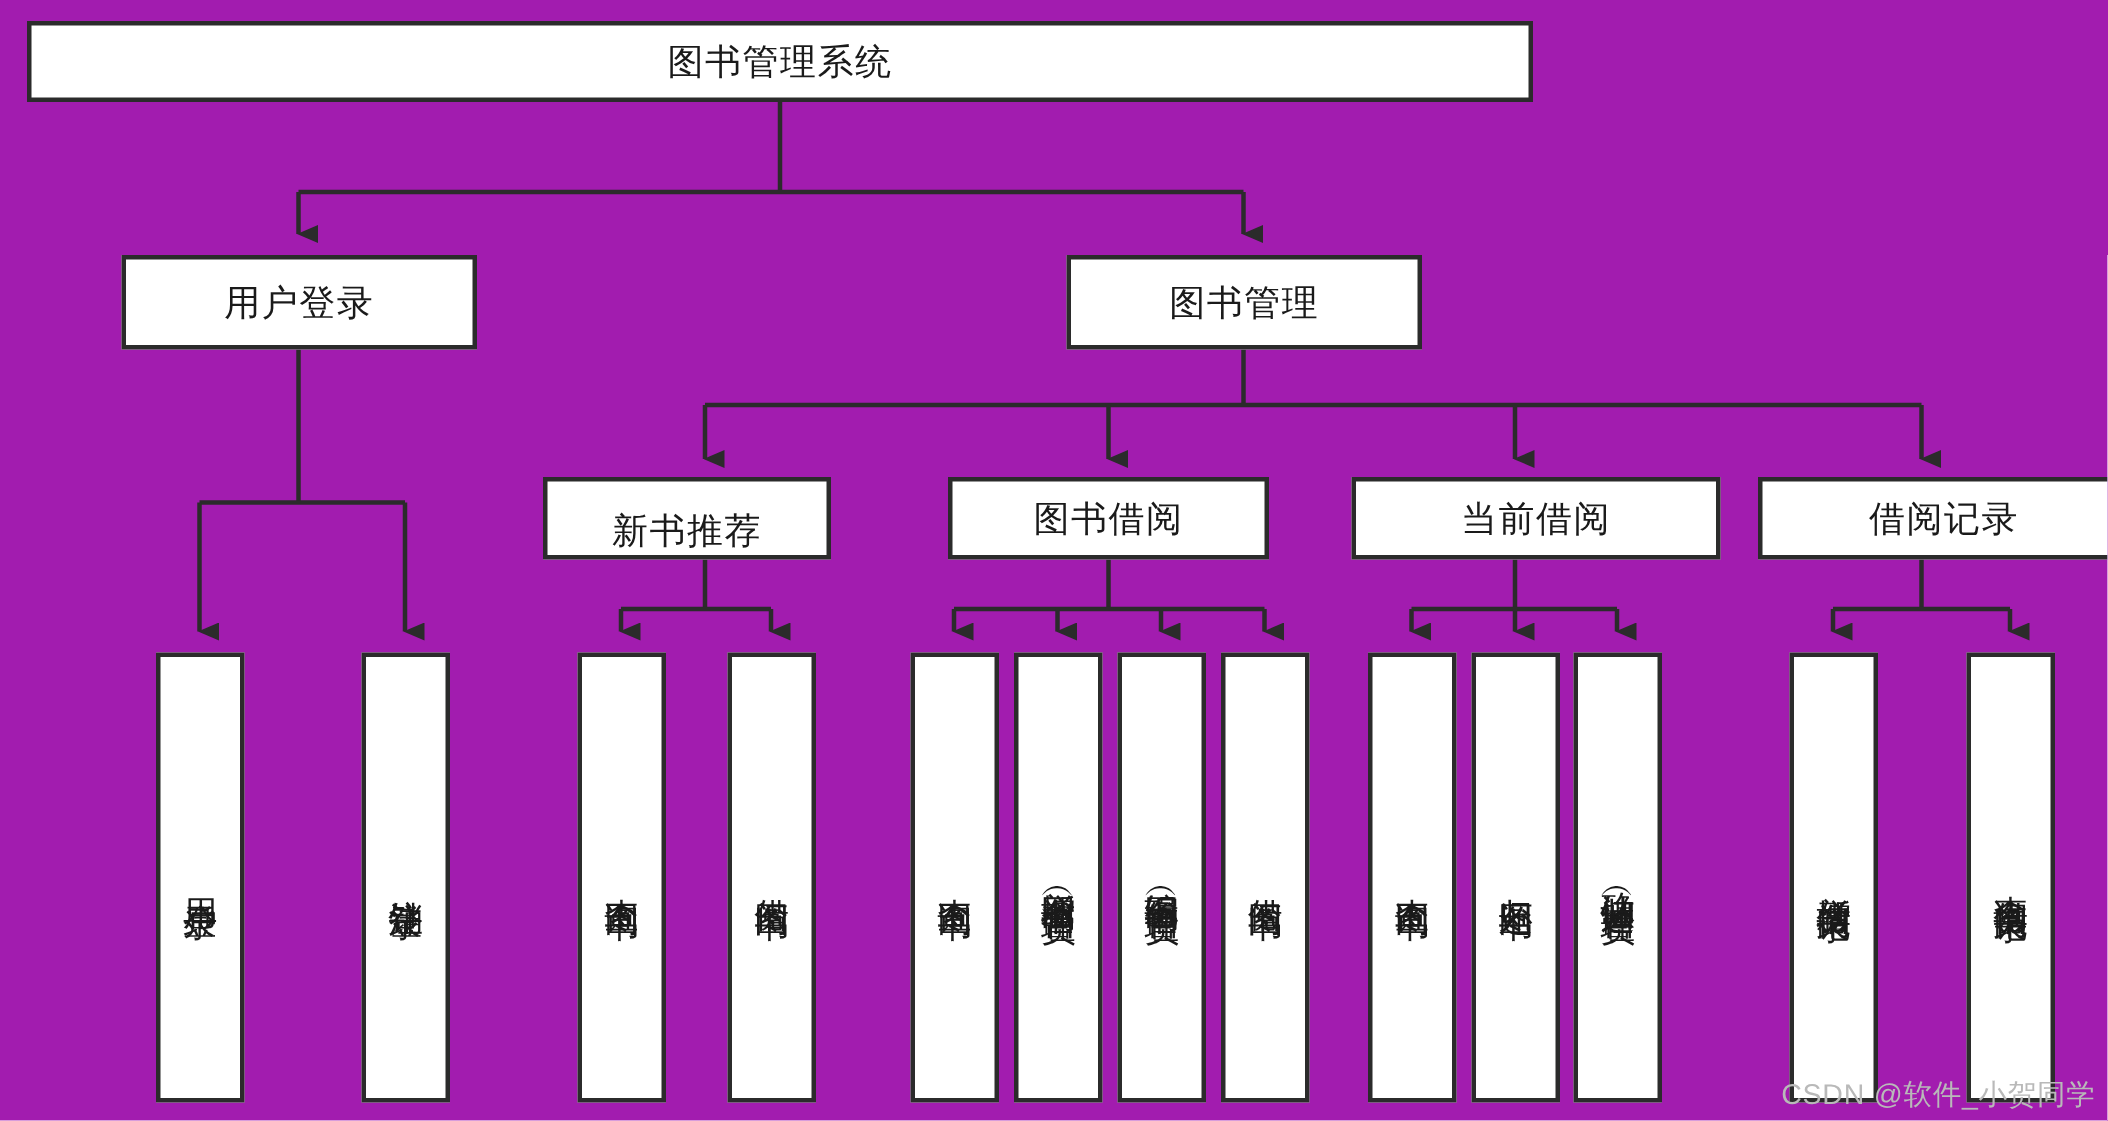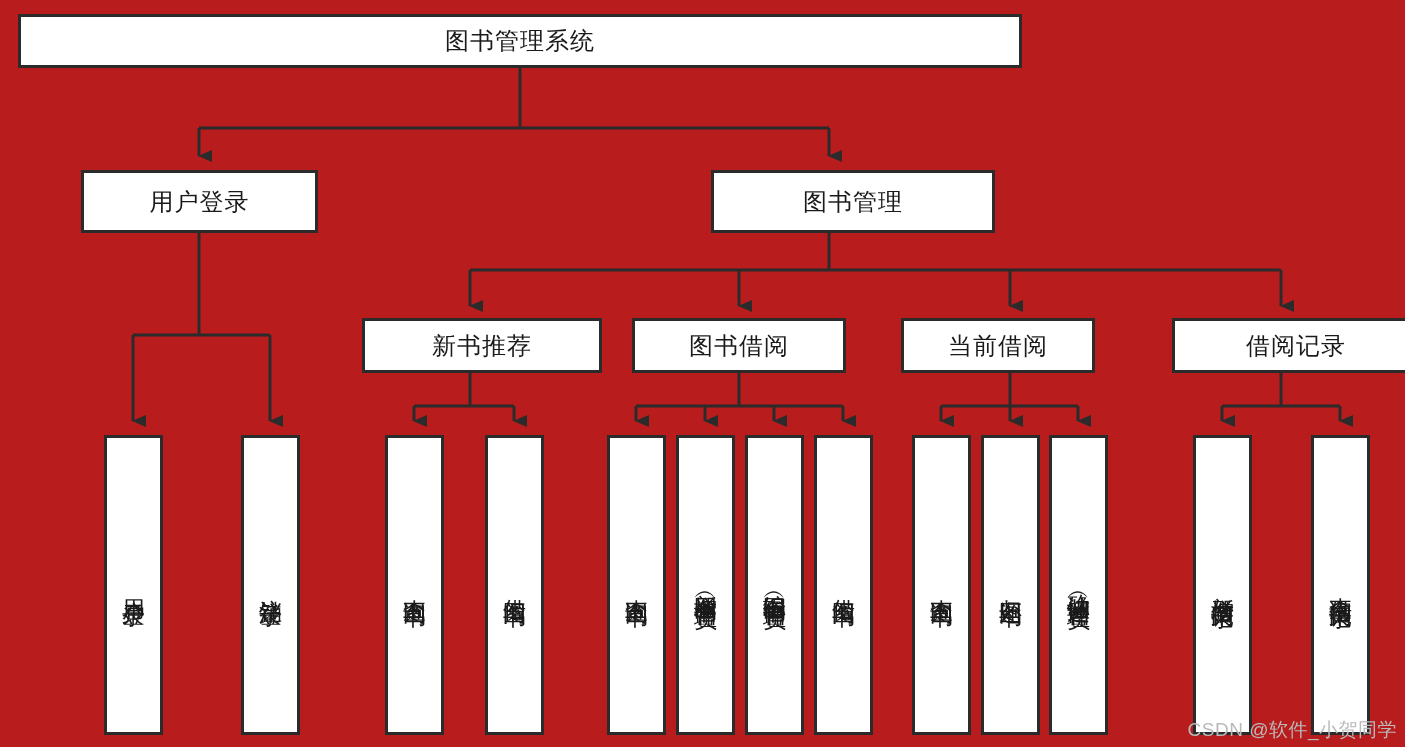--- a/index.html
+++ b/index.html
@@ -7,21 +7,21 @@
     padding: 0;
     background: #ffffff;
   }
   body {
     font-family: "Liberation Sans", "DejaVu Sans", sans-serif;
   }
   #canvas {
     position: relative;
     width: 1405px;
     height: 747px;
-    background: #b91c1c;
+    background: #a21caf;
     overflow: hidden;
   }
   .node {
     position: absolute;
     box-sizing: border-box;
     border: 3px solid #2b2b2b;
     background: #ffffff;
     display: flex;
     align-items: center;
     justify-content: center;
@@ -122,31 +122,31 @@
     </g>
   </svg>
 
   <div class="node horiz" style="left:18px; top:14px; width:1004px; height:54px;">
     <span class="label">图书管理系统</span>
   </div>
 
   <div class="node horiz" style="left:81px; top:170px; width:237px; height:63px;">
     <span class="label">用户登录</span>
   </div>
-  <div class="node horiz" style="left:711px; top:170px; width:284px; height:63px;font-family:Liberation Serif, serif;">
+  <div class="node horiz" style="left:711px; top:170px; width:237px; height:63px;font-family:Liberation Serif, serif;">
     <span class="label">图书管理</span>
   </div>
 
-  <div class="node horiz" style="left:362px; top:318px; width:240px; height:55px;">
+  <div class="node horiz" style="left:362px; top:318px; width:192px; height:55px;align-items:flex-end;">
     <span class="label">新书推荐</span>
   </div>
   <div class="node horiz" style="left:632px; top:318px; width:214px; height:55px;">
     <span class="label">图书借阅</span>
   </div>
-  <div class="node horiz" style="left:901px; top:318px; width:194px; height:55px;">
+  <div class="node horiz" style="left:901px; top:318px; width:246px; height:55px;">
     <span class="label">当前借阅</span>
   </div>
   <div class="node horiz" style="left:1172px; top:318px; width:248px; height:55px;">
     <span class="label">借阅记录</span>
   </div>
 
   <div class="node vert" style="left:104px; top:435px; width:59px; height:300px;">
     <span class="label">用户登录</span>
   </div>
   <div class="node vert" style="left:241px; top:435px; width:59px; height:300px;">

